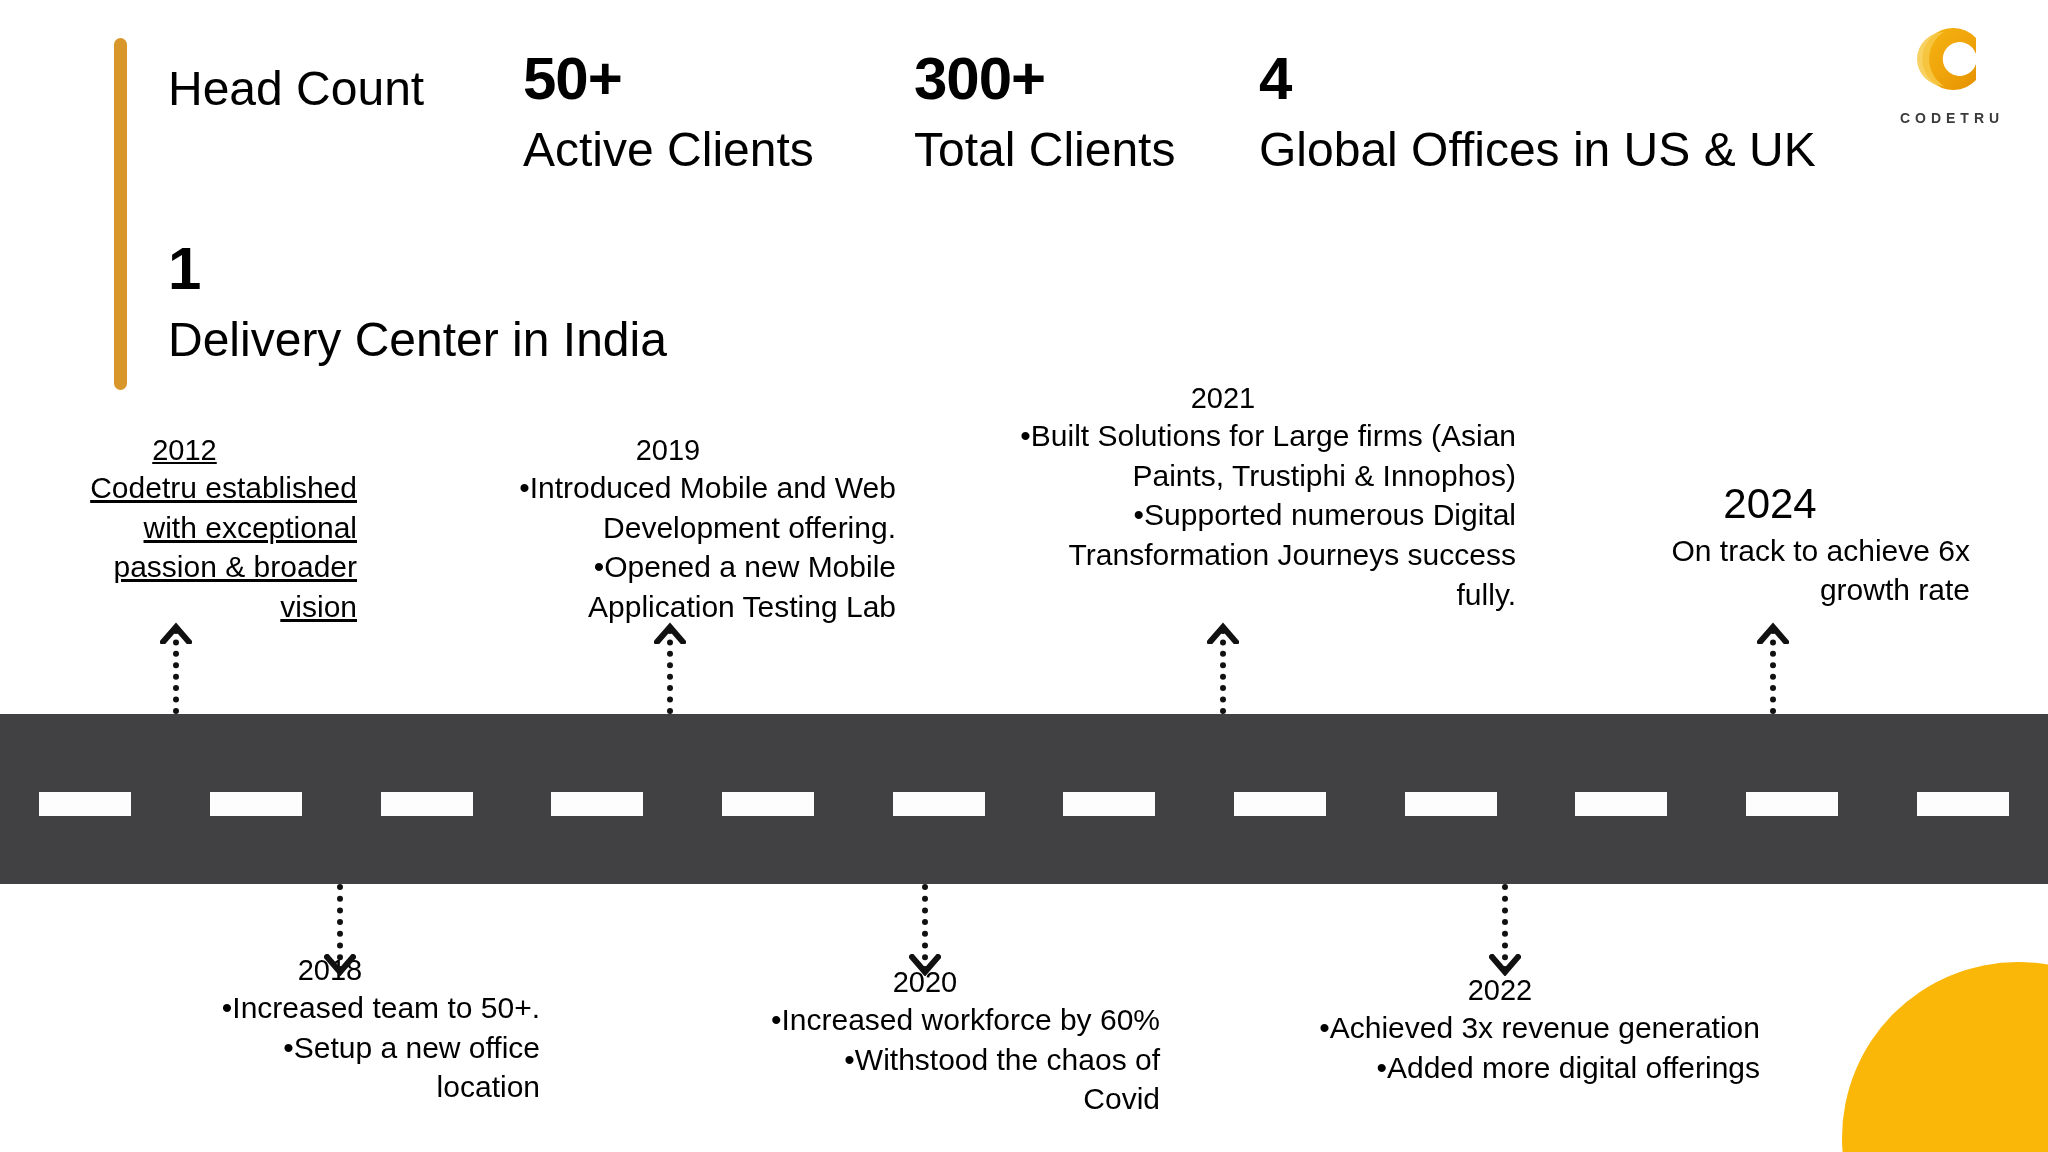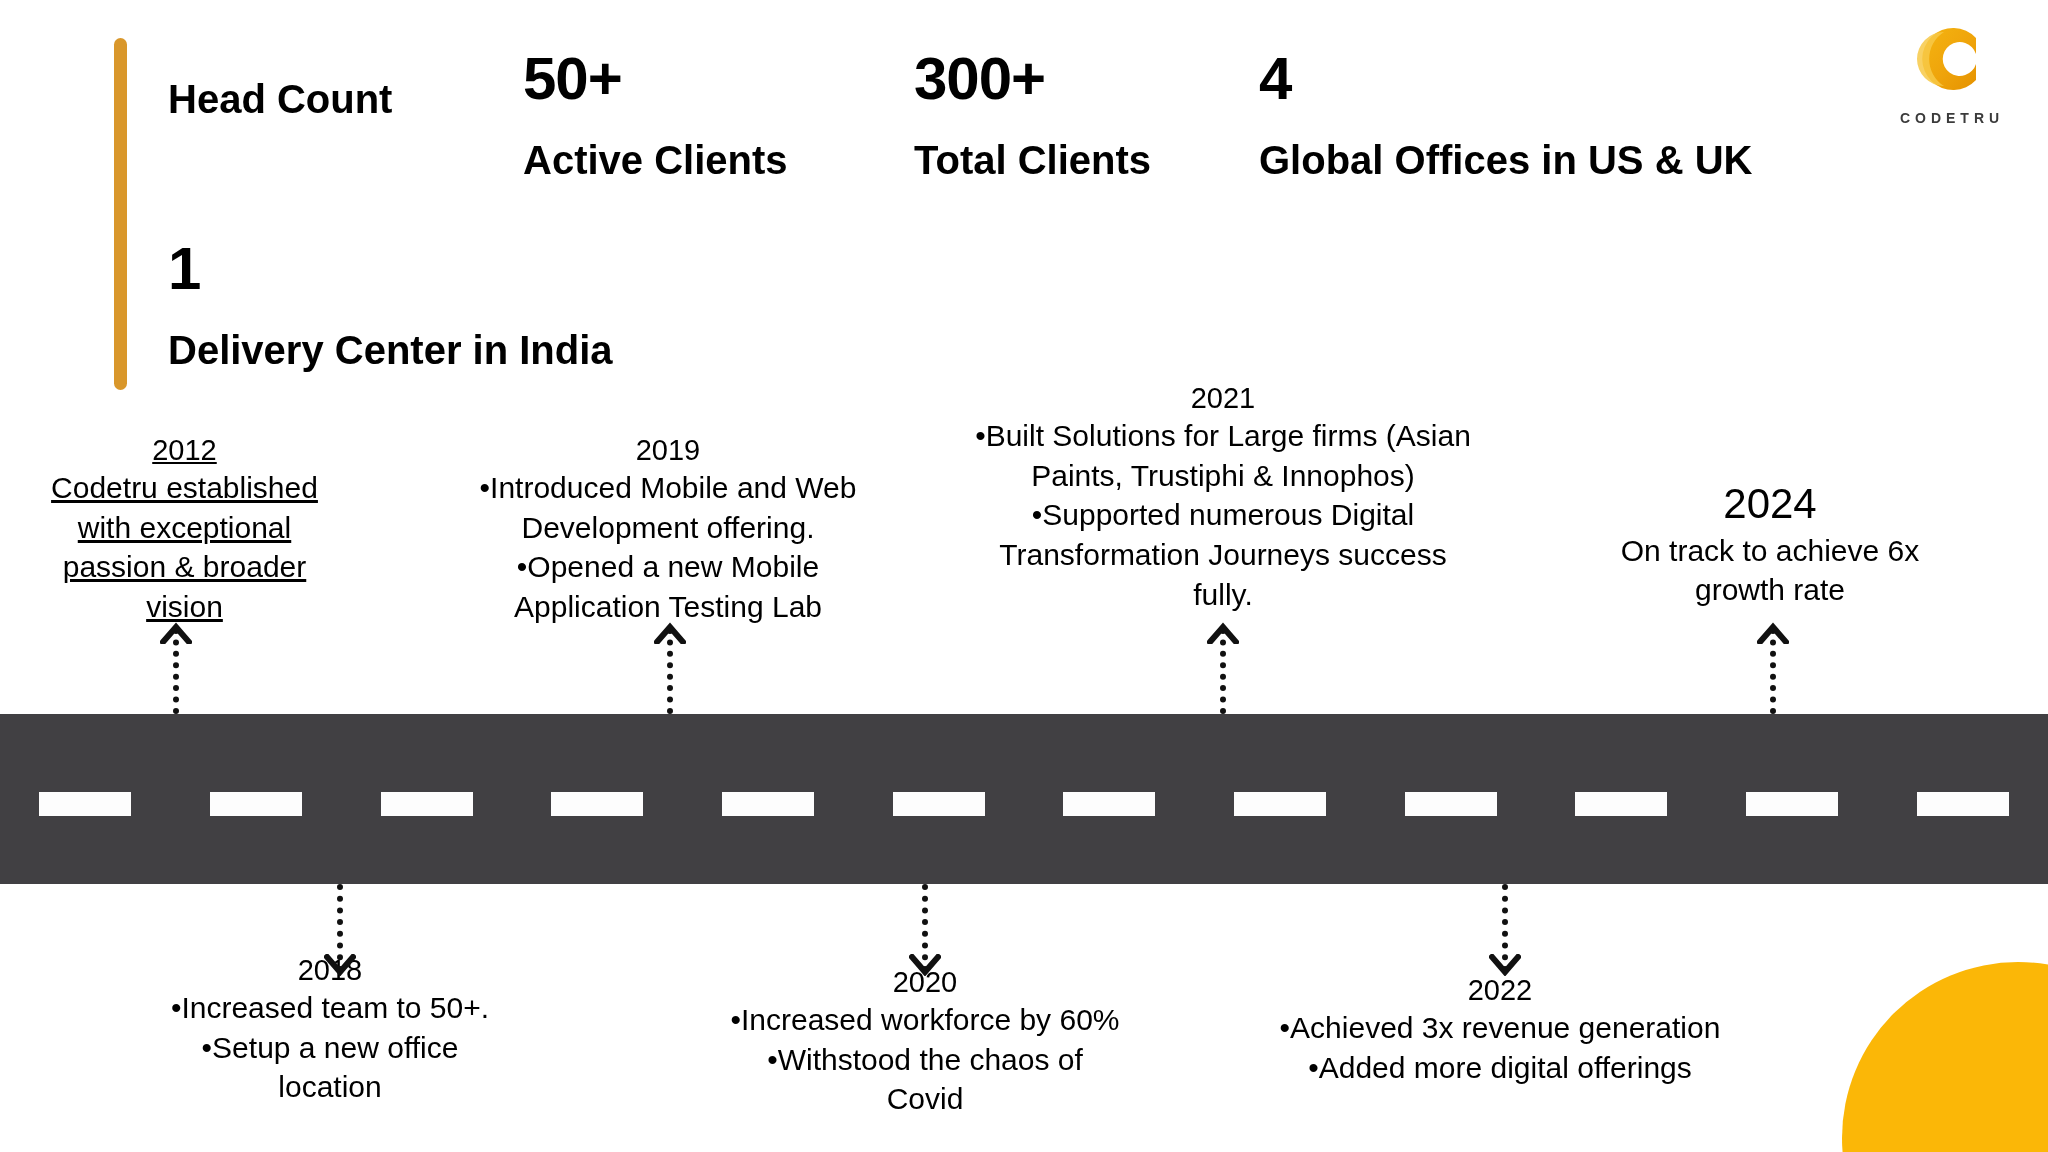--- a/index.html
+++ b/index.html
@@ -32,22 +32,22 @@
   }
 
   
   .stats-row { position:absolute; left:168px; top:48px; display:flex; }
   .stat { display:flex; flex-direction:column; }
   .stat-value {
     font-size:60px; font-weight:700; line-height:1.02;
     letter-spacing:-1px; white-space:nowrap;
   }
   .stat-label {
-    font-size:40px; font-weight:700; line-height:1.05;
-    margin-top:30px; white-space:nowrap;
+    font-size:48px; font-weight:400; line-height:1.05;
+    margin-top:16px; white-space:nowrap;
   }
   .stat-0 { width:355px; }
   .stat-1 { width:391px; }
   .stat-2 { width:345px; }
   .stat-3 { width:560px; }
 
   .stat-second { position:absolute; left:168px; top:238px; }
 
   
   .logo { position:absolute; left:1888px; top:24px; width:128px; height:96px; }
@@ -73,20 +73,21 @@
   
   .entry { position:absolute; text-align:center; }
   .entry-year {
     font-size:29px; font-weight:400; line-height:1.25;
     white-space:nowrap;
   }
   .entry-year.big { font-size:42px; }
   .entry-body {
     font-size:30px; font-weight:400; line-height:1.32;
     white-space:pre-line;
+    text-align:right;
   }
 
   
   .connector { position:absolute; width:20px; }
   .conn-line {
     position:absolute; left:7px; top:0;
     width:0; height:100%;
     border-left:6px dotted #111111;
   }
   .conn-head { position:absolute; left:-6px; width:32px; height:22px; }

